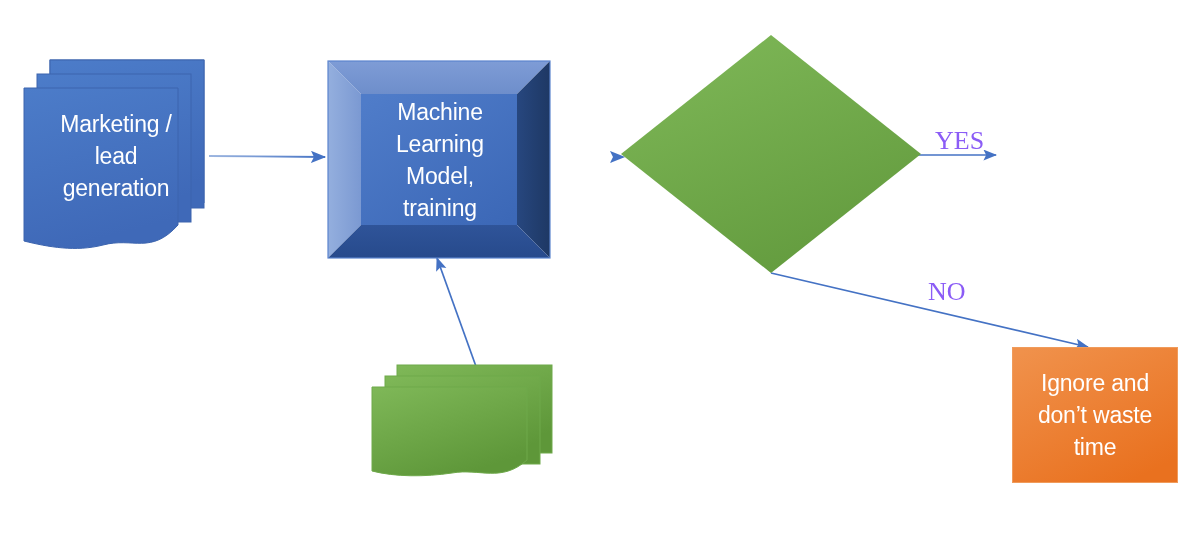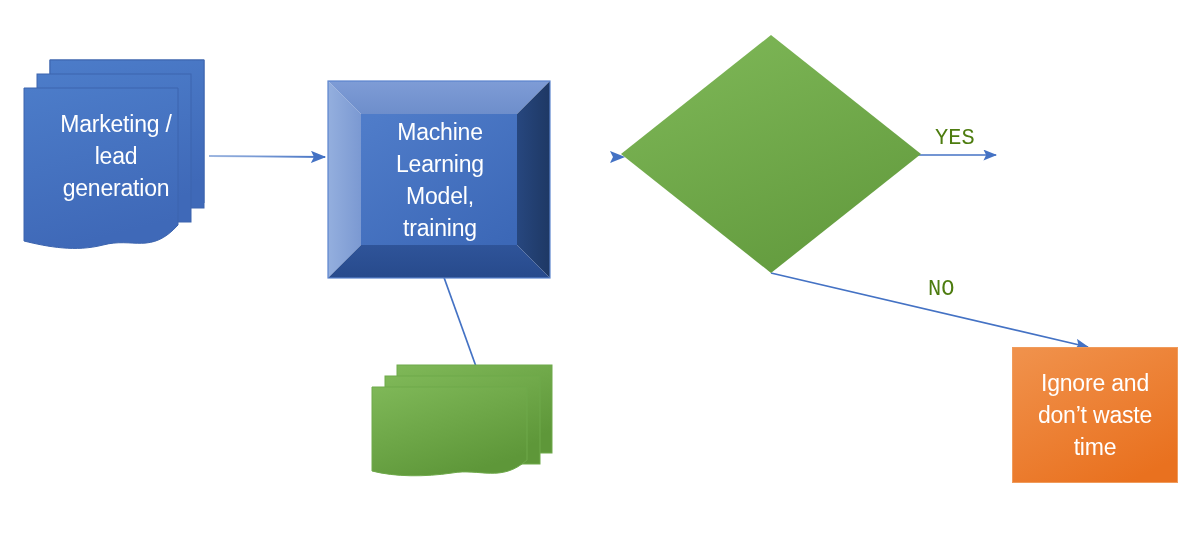--- a/index.html
+++ b/index.html
@@ -48,21 +48,21 @@
     letter-spacing: -0.2px;
   }
 
   
   #node-marketing { left: 18px; top: 55px; width: 200px; height: 200px; text-decoration: underline; }
   #node-marketing .node-label {
     left: 18px; top: 33px; width: 160px; height: 135px;
   }
 
   
-  #node-ml { left: 327px; top: 60px; width: 224px; height: 199px; margin-top: 20px; }
+  #node-ml { left: 327px; top: 60px; width: 224px; height: 199px; }
   #node-ml .node-label {
     left: 38px; top: 26px; width: 150px; height: 148px;
   }
 
   
   #node-decision { left: 620px; top: 34px; width: 302px; height: 240px; }
   #node-decision .node-label {
     left: 62px; top: 42px; width: 180px; height: 155px;
   }
 
@@ -79,23 +79,23 @@
   }
 
   
   #node-newleads { left: 370px; top: 363px; width: 185px; height: 118px; }
   #node-newleads .node-label {
     left: 10px; top: 30px; width: 135px; height: 40px;
   }
 
   .edge-label {
     position: absolute;
-    color: #4d7c0f;
-    font-size: 22px;
-    font-family: Liberation Mono, monospace;
+    color: #8b5cf6;
+    font-size: 26px;
+    font-family: Liberation Serif, serif;
     white-space: nowrap;
   }
   #edge-label-yes { left: 935px; top: 126px; }
   #edge-label-no  { left: 928px; top: 277px; }
 </style>
 </head>
 <body>
 
 <div id="canvas">
 

